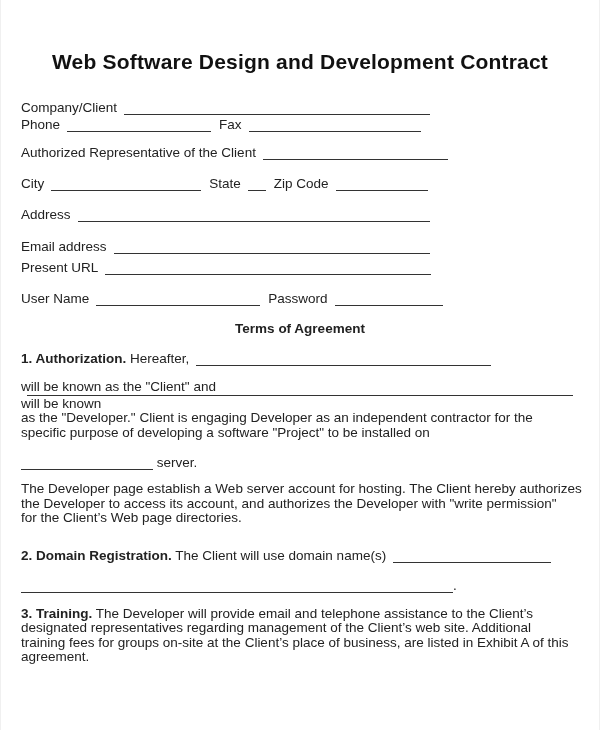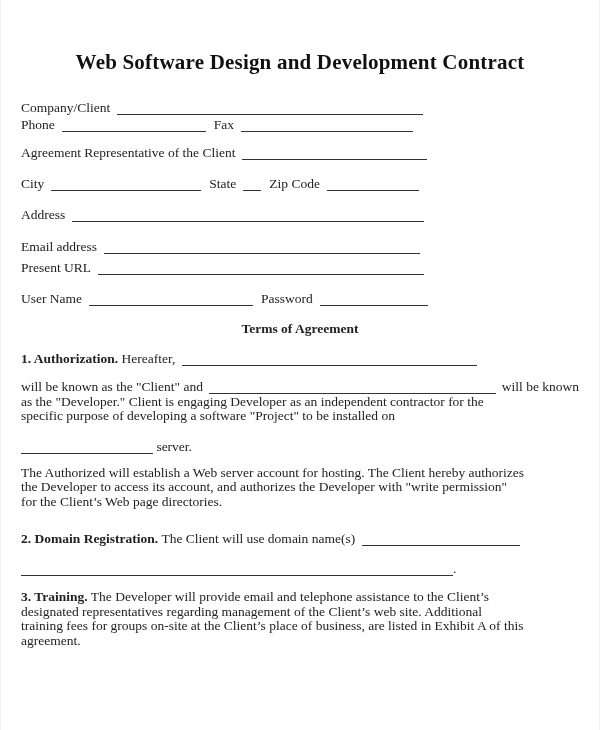--- a/index.html
+++ b/index.html
@@ -4,21 +4,21 @@
 <style>
   html, body { margin: 0; padding: 0; background: #ffffff; }
   .page {
     position: relative;
     width: 600px;
     height: 730px;
     box-sizing: border-box;
     padding: 0 20px;
     background: #ffffff;
     color: #222222;
-    font-family: Liberation Serif, serif;
+    font-family: Liberation Sans, sans-serif;
     overflow: hidden;
     border-left: 1px solid #f0f0f0;
     border-right: 1px solid #f0f0f0;
   }
   .title {
     margin: 50px 0 0 0;
     font-size: 21px;
     line-height: 24px;
     font-weight: bold;
     text-align: center;
@@ -50,24 +50,24 @@
   .secrow {
     font-size: 13.5px;
     line-height: 17px;
     white-space: nowrap;
   }
   .bold { font-weight: bold; }
   .para { font-size: 13.5px; line-height: 14.5px; }
   .pline { display: block; white-space: nowrap; }
   .flexline {
     display: flex;
-    align-items: flex-end;
     font-size: 13.5px;
     line-height: 14.5px;
     white-space: nowrap;
+    flex-direction: column;
   }
   .fillblank {
     flex: 1 1 auto;
     height: 0;
     border-bottom: 1.5px solid #333333;
     margin: 0 6px 1px 6px;
   }
 </style>
 </head>
 <body>
@@ -78,21 +78,21 @@
 
   <div class="frow" style="margin-top:25px">
     <span>Company/Client</span><span class="blank" style="width:306px"></span>
   </div>
 
   <div class="frow" style="margin-top:0">
     <span>Phone</span><span class="blank" style="width:144px"></span><span class="lbl2">Fax</span><span class="blank" style="width:172px"></span>
   </div>
 
   <div class="frow" style="margin-top:11px">
-    <span>Agreement Representative of the Client</span><span class="blank" style="width:185px"></span>
+    <span>Authorized Representative of the Client</span><span class="blank" style="width:185px"></span>
   </div>
 
   <div class="frow" style="margin-top:14px">
     <span>City</span><span class="blank" style="width:150px"></span><span class="lbl2">State</span><span class="blank" style="width:18px"></span><span class="lbl2">Zip Code</span><span class="blank" style="width:92px"></span>
   </div>
 
   <div class="frow" style="margin-top:14px">
     <span>Address</span><span class="blank" style="width:352px"></span>
   </div>
 
@@ -124,21 +124,21 @@
     <span class="pline">as the "Developer." Client is engaging Developer as an independent contractor for the</span>
     <span class="pline">specific purpose of developing a software "Project" to be installed on</span>
   </div>
 
   <div class="frow" style="margin-top:14px">
     <span class="blank ml0" style="width:132px"></span>
     <span>server.</span>
   </div>
 
   <div class="para" style="margin-top:11px">
-    <span class="pline">The Authorized will establish a Web server account for hosting. The Client hereby authorizes</span>
+    <span class="pline">The Developer page establish a Web server account for hosting. The Client hereby authorizes</span>
     <span class="pline">the Developer to access its account, and authorizes the Developer with "write permission"</span>
     <span class="pline">for the Client’s Web page directories.</span>
   </div>
 
   <div class="secrow" style="margin-top:21px">
     <span class="bold">2. Domain Registration.</span>
     <span>The Client will use domain name(s)</span><span class="blank" style="width:158px"></span>
   </div>
 
   <div class="frow" style="margin-top:13px">

